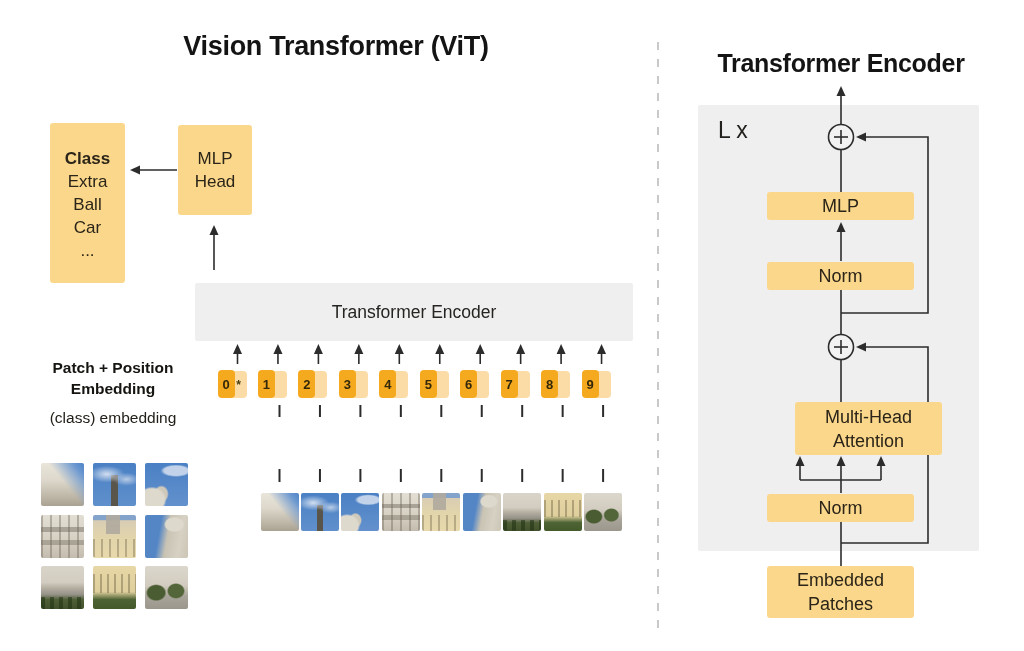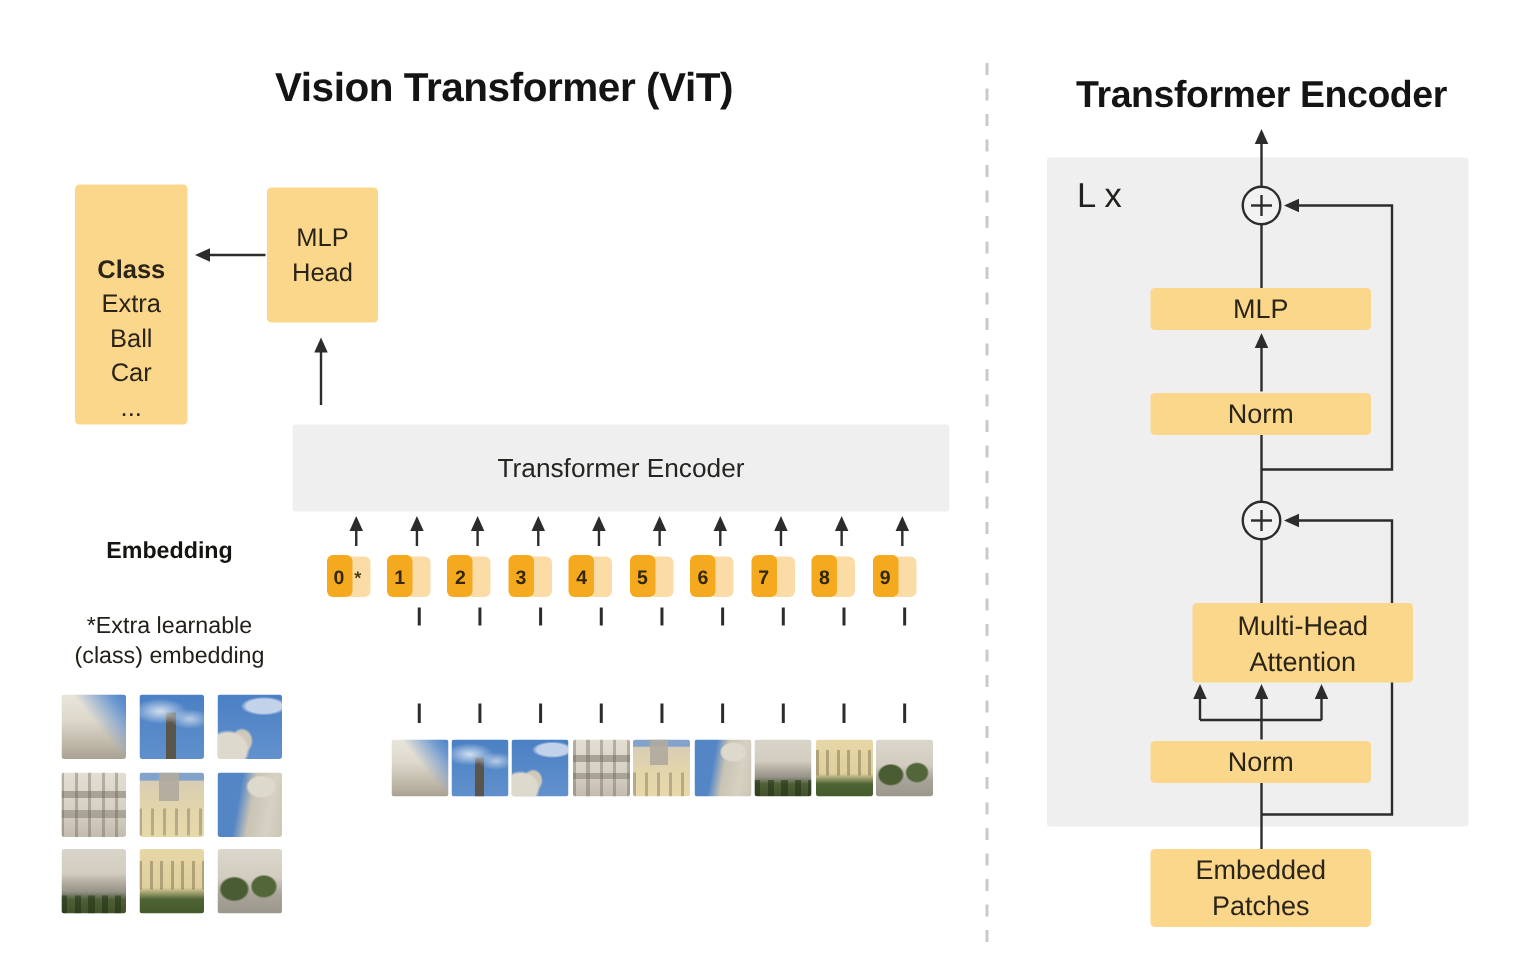--- a/index.html
+++ b/index.html
@@ -5,29 +5,29 @@
   :root{
     --yellow:#FBD78B; --token-dark:#F5A91F; --token-light:#FBDCA6;
     --gray:#EFEFEF; --line:#2c2c2c; --text:#1c1a16;
   }
   html,body{margin:0;padding:0;background:#ffffff;}
   #canvas{
     position:relative;width:1024px;height:651px;background:#ffffff;overflow:hidden;
     font-family:"Liberation Sans","DejaVu Sans",sans-serif;color:var(--text);
   }
   .panel-title{position:absolute;font-weight:bold;color:#141414;text-align:center;letter-spacing:-0.3px;}
-  #left-title{left:150px;top:43px;width:372px;font-size:27px;}
+  #left-title{left:150px;top:31px;width:372px;font-size:27px;}
   #right-title{left:700px;top:49px;width:282px;font-size:25px;}
   .graybox{position:absolute;background:var(--gray);}
   #encoder-left{left:195px;top:283px;width:438px;height:58px;border-radius:2px;
     display:flex;align-items:center;justify-content:center;font-size:17.5px;color:#262420;}
   #encoder-right{left:698px;top:105px;width:281px;height:446px;border-radius:2px;}
   .ybox{position:absolute;background:var(--yellow);border-radius:3px;display:flex;flex-direction:column;
     align-items:center;justify-content:center;text-align:center;color:#2b2418;z-index:6;}
-  #class-box{left:50px;top:123px;width:75px;height:160px;font-size:17px;line-height:23px;justify-content:flex-end;padding-top:24px;box-sizing:border-box;}
+  #class-box{left:50px;top:123px;width:75px;height:160px;font-size:17px;line-height:23px;justify-content:flex-start;padding-top:24px;box-sizing:border-box;}
   #class-box .hd{font-weight:bold;}
   #mlp-head-box{left:178px;top:125px;width:74px;height:90px;font-size:17px;line-height:23px;}
   #linear-proj{left:258px;top:424px;width:373px;height:38px;font-size:17.5px;font-weight:600;flex-direction:row;}
   .rbox{left:767px;width:147px;font-size:18px;line-height:24px;}
   #box-mlp{top:192px;height:28px;}
   #box-norm-top{top:262px;height:28px;}
   #box-mha{top:402px;height:53px;margin-left:28px;}
   #box-norm-bottom{top:494px;height:28px;}
   #box-embedded{top:566px;height:52px;}
   #lx-label{position:absolute;left:718px;top:117px;font-size:23px;color:#23211d;z-index:6;}
@@ -113,24 +113,24 @@
     <div>Ball</div>
     <div>Car</div>
     <div>...</div>
   </div>
   <div class="ybox" id="mlp-head-box">
     <div>MLP</div>
     <div>Head</div>
   </div>
 
   <div id="patch-embed-heading">
+    <div>Patch + Position</div>
     <div>Embedding</div>
   </div>
   <div id="extra-note">
-    <div>*Extra learnable</div>
     <div>(class) embedding</div>
   </div>
 
   <div id="token-row">
       <div class="token-pair" style="left: 217.5px; top: 370px;">
         <div class="token-light">*</div>
         <div class="token-dark">0</div>
       </div>
       <div class="token-pair" style="left: 257.95px; top: 370px;">
         <div class="token-light"></div>

